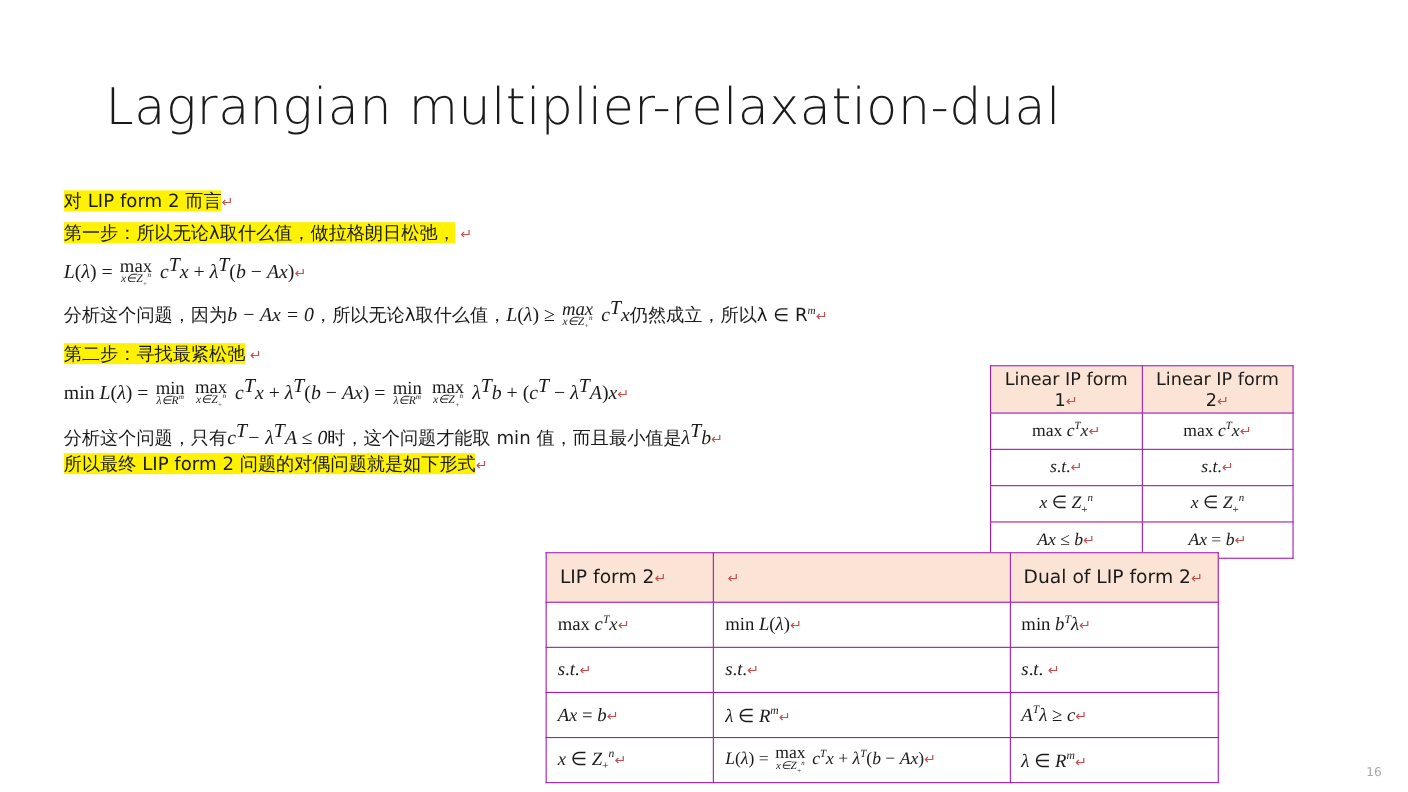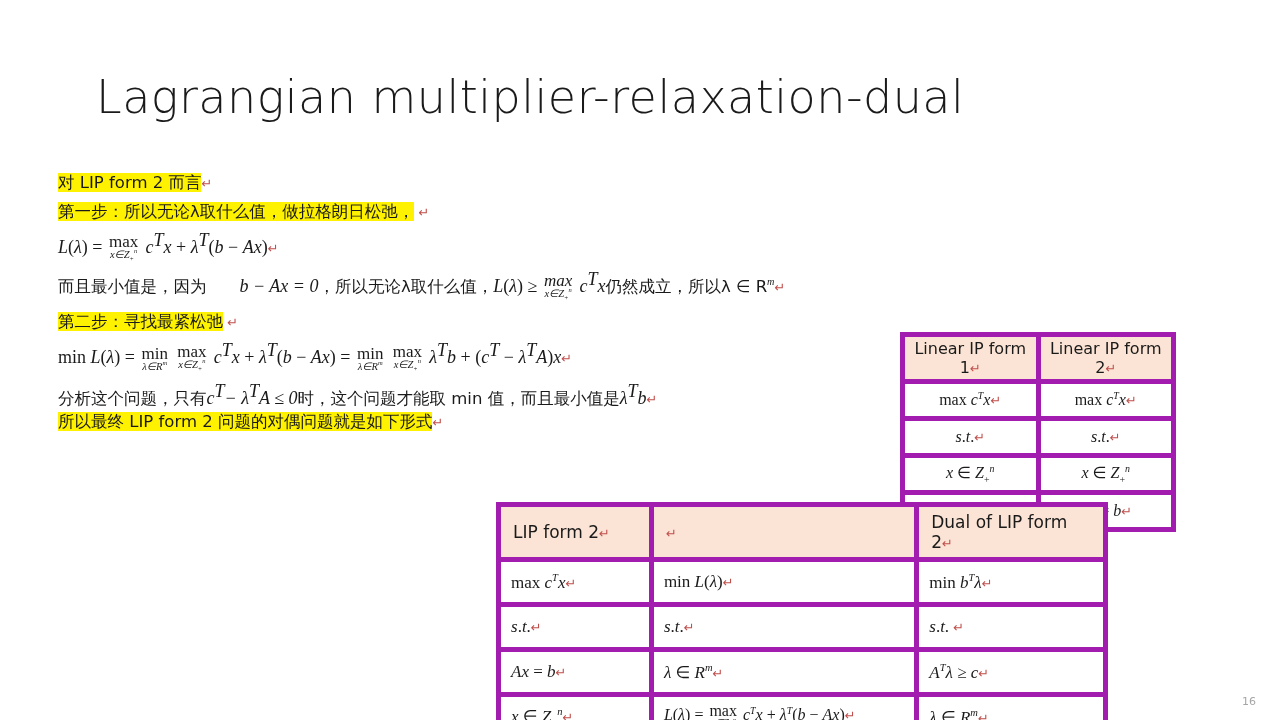--- a/index.html
+++ b/index.html
@@ -79,21 +79,21 @@
   sup.sm { font-size: 0.62em; vertical-align: super; }
   sub.sm { font-size: 0.62em; vertical-align: sub; }
 
   
   table.grid {
     position: absolute;
     border-collapse: collapse;
     background: #ffffff;
   }
   table.grid td {
-    border: 5px solid #a21caf;
+    border: 1px solid #a21caf;
     font-family: "Liberation Serif", serif;
     color: #1a1a1a;
   }
   table.grid td.head {
     background: #fbe4d5;
     text-align: center;
     font-family: "DejaVu Sans", sans-serif;
     font-size: 15px;
     font-style: normal;
   }
@@ -144,21 +144,21 @@
   <div class="body-line" style="left:58px; top:230px;">
     <span class="math" style="font-size:18px;">L</span><span class="mathup" style="font-size:18px;">(</span><span class="math" style="font-size:18px;">λ</span><span class="mathup" style="font-size:18px;">) = </span>
     <span class="op">
       <span class="top">max</span>
       <span class="bot">x∈Z<sub class="sm">+</sub><sup class="sm">n</sup></span>
     </span>
     <span class="math" style="font-size:18px;">c</span><sup class="sm"><span class="math" style="font-size:18px;">T</span></sup><span class="math" style="font-size:18px;">x</span><span class="mathup" style="font-size:18px;"> + </span><span class="math" style="font-size:18px;">λ</span><sup class="sm"><span class="math" style="font-size:18px;">T</span></sup><span class="mathup" style="font-size:18px;">(</span><span class="math" style="font-size:18px;">b</span><span class="mathup" style="font-size:18px;"> − </span><span class="math" style="font-size:18px;">Ax</span><span class="mathup" style="font-size:18px;">)</span><span class="pilcrow">↵</span>
   </div>
 
   <div class="body-line" style="left:58px; top:269px;">
-    <span>而且最小值是，因为</span><span class="math" style="font-size:18px;margin-left:33px;">b − Ax = 0</span><span>，所以无论λ取什么值，</span><span class="math" style="font-size:18px;">L</span><span class="mathup" style="font-size:18px;">(</span><span class="math" style="font-size:18px;">λ</span><span class="mathup" style="font-size:18px;">) ≥ </span>
+    <span>分析这个问题，因为</span><span class="math" style="font-size:18px;">b − Ax = 0</span><span>，所以无论λ取什么值，</span><span class="math" style="font-size:18px;">L</span><span class="mathup" style="font-size:18px;">(</span><span class="math" style="font-size:18px;">λ</span><span class="mathup" style="font-size:18px;">) ≥ </span>
     <span class="op">
       <span class="top" style="font-style:italic;">max</span>
       <span class="bot">x∈Z<sub class="sm">+</sub><sup class="sm">n</sup></span>
     </span>
     <span class="math" style="font-size:18px;">c</span><sup class="sm"><span class="math" style="font-size:18px;">T</span></sup><span class="math" style="font-size:18px;">x</span><span>仍然成立，所以λ ∈ R</span><sup class="sm"><span class="math">m</span></sup><span class="pilcrow">↵</span>
   </div>
 
   <div class="body-line" style="left:58px; top:311px;">
     <span class="hl">第二步：寻找最紧松弛</span><span class="pilcrow">&nbsp;↵</span>
   </div>

